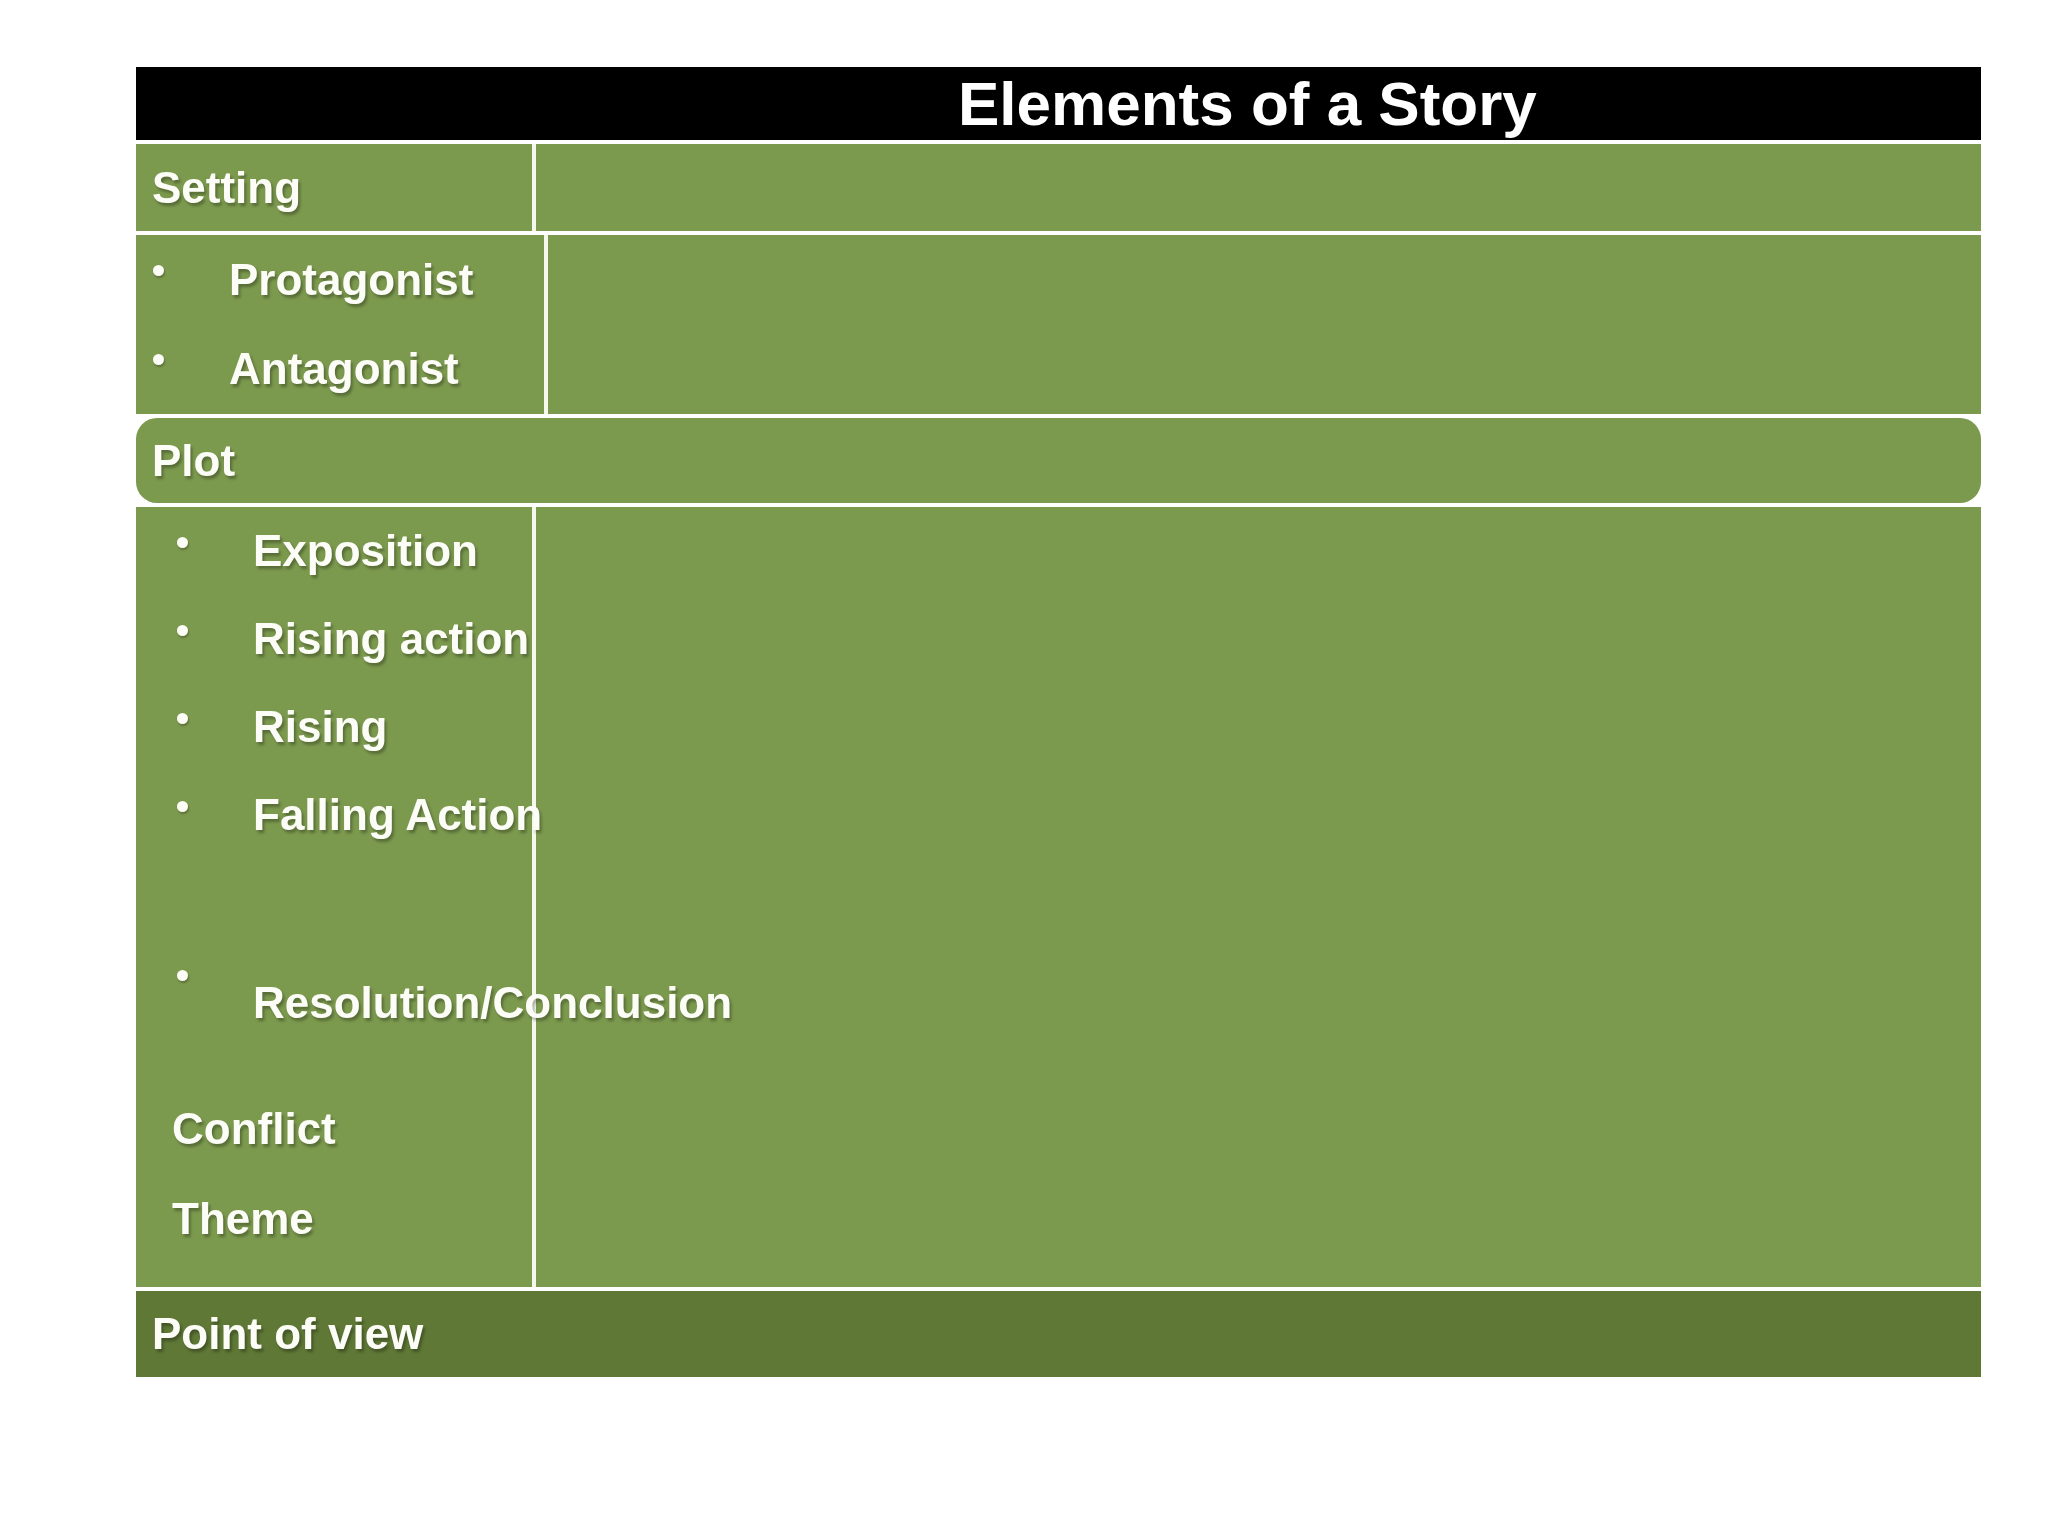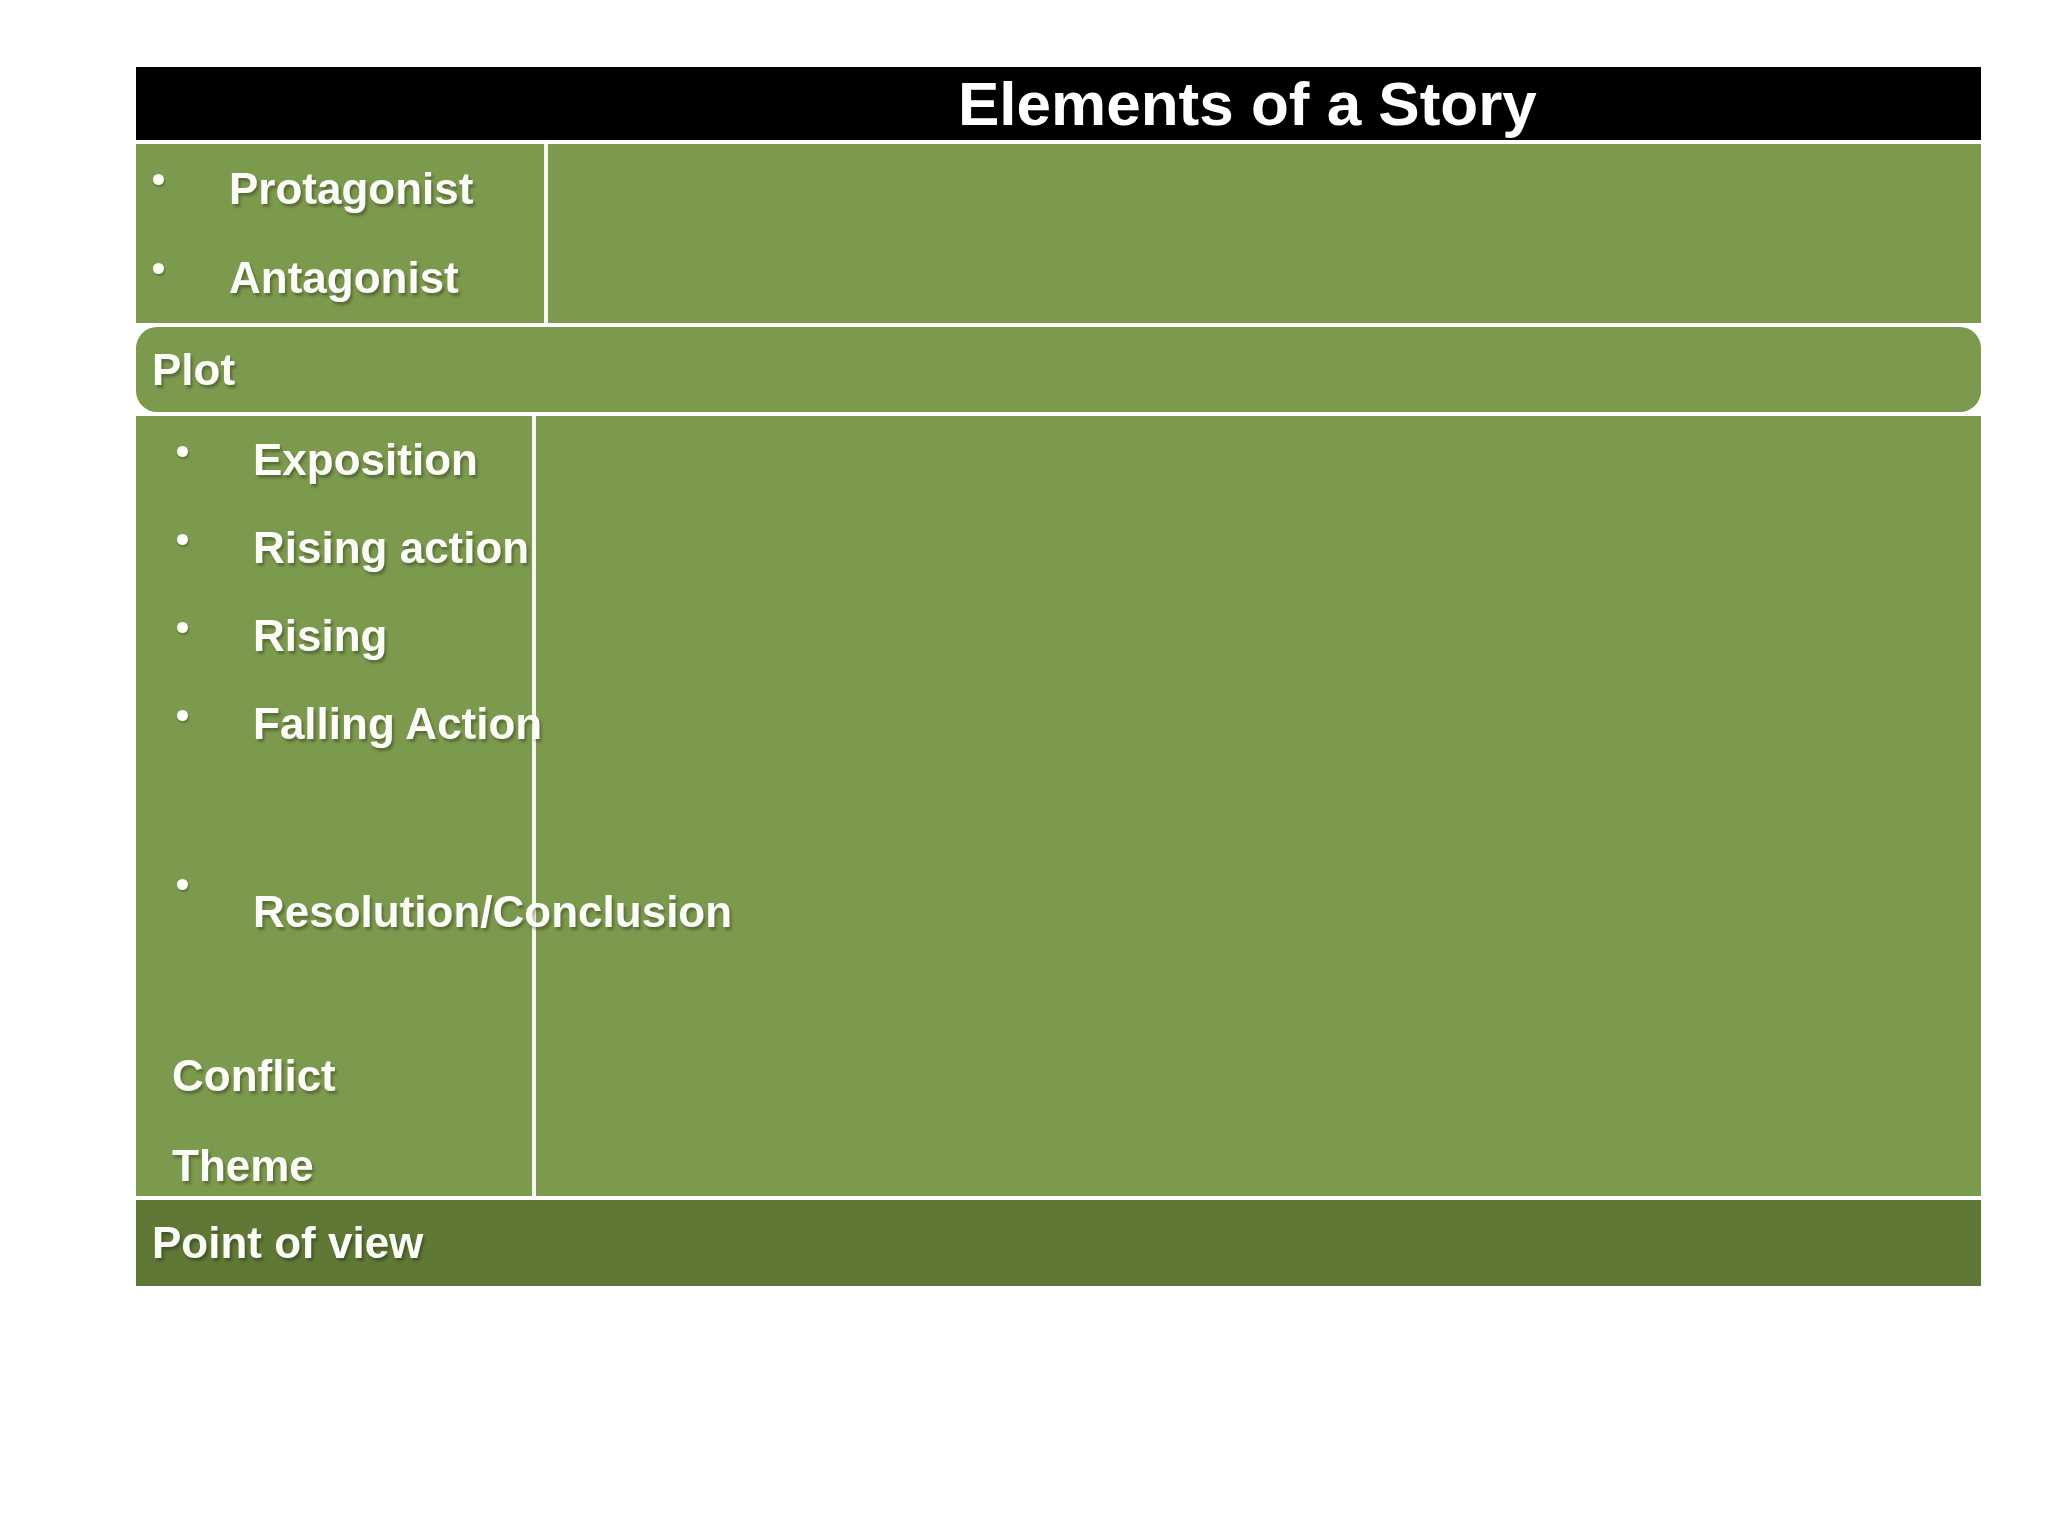--- a/index.html
+++ b/index.html
@@ -66,34 +66,40 @@
     background: var(--label-text);
     margin-left: 5px;
     transform: translateY(-9px);
     box-shadow: 1px 2px 2px rgba(0,0,0,0.25);
   }
   .item .label { margin-left: 65px; }
   .item-resolution { margin-top: 100px; }
   .item-resolution .dot { transform: translateY(-28px); }
   .res-lines { margin-left: 65px; display: flex; flex-direction: row; }
   .res-lines .label { line-height: 36px; margin-left: 0; }
-  .plain { display: flex; align-items: flex-end; }
+  .plain { display: flex; align-items: flex-start; }
   .item-conflict { margin-top: 57px; }
   .item-theme { margin-top: 2px; }
 </style>
 </head>
 <body>
 
 <div class="slide" style="--row-green: #7c9a4e; --row-dark-green: #5f7836; --header-bg: #000000; --divider: #f6f8ee; --label-text: #fdfdf8;">
   <div class="tbl">
 
     <div class="row row-header">
       <div class="slide-title">Elements of a Story</div>
     </div>
 
+    <div class="row row-setting">
+      <div class="cell-label">
+        <span class="label">Setting</span>
+      </div>
+      <div class="cell-value"></div>
+    </div>
 
 
     <div class="row row-char-sub">
       <div class="cell-label">
         <div class="item item-89">
           <span class="dot"></span>
           <span class="label">Protagonist</span>
         </div>
         <div class="item item-89">
           <span class="dot"></span>

